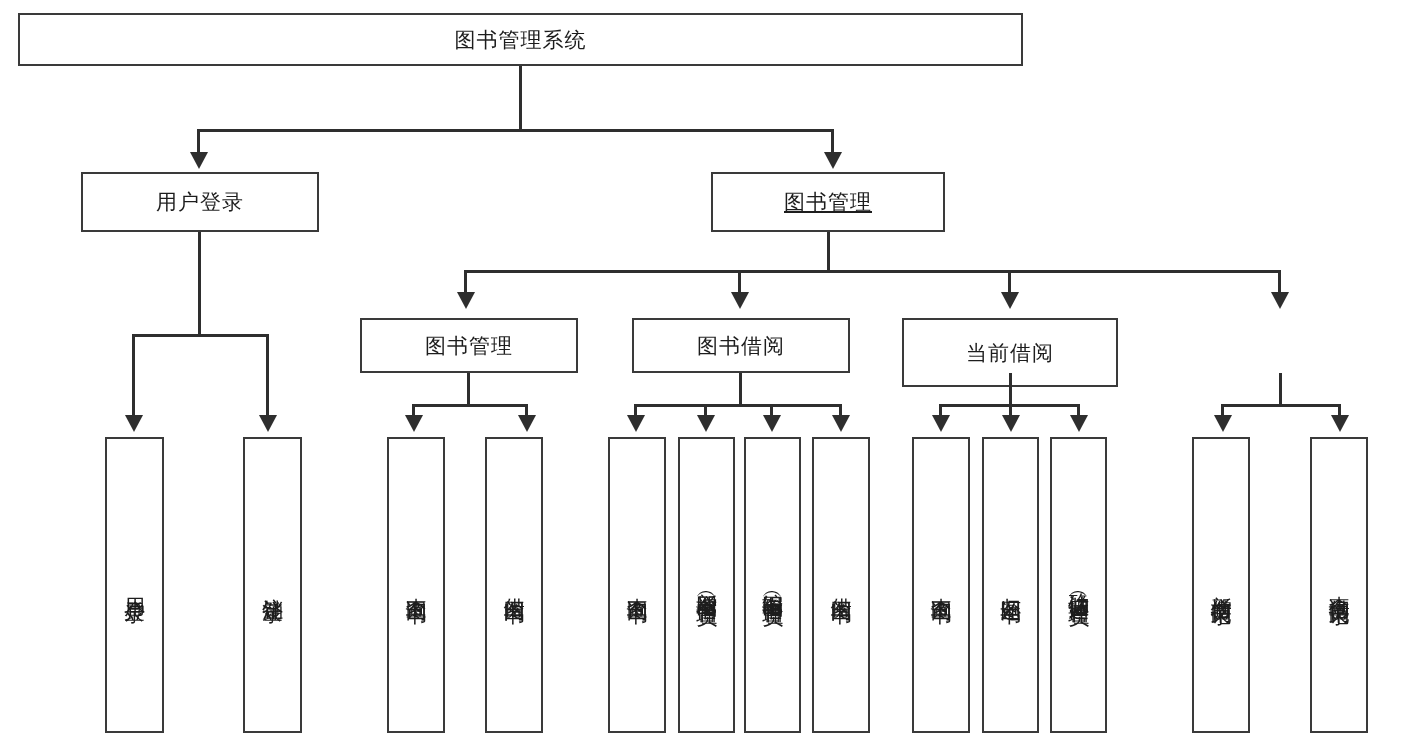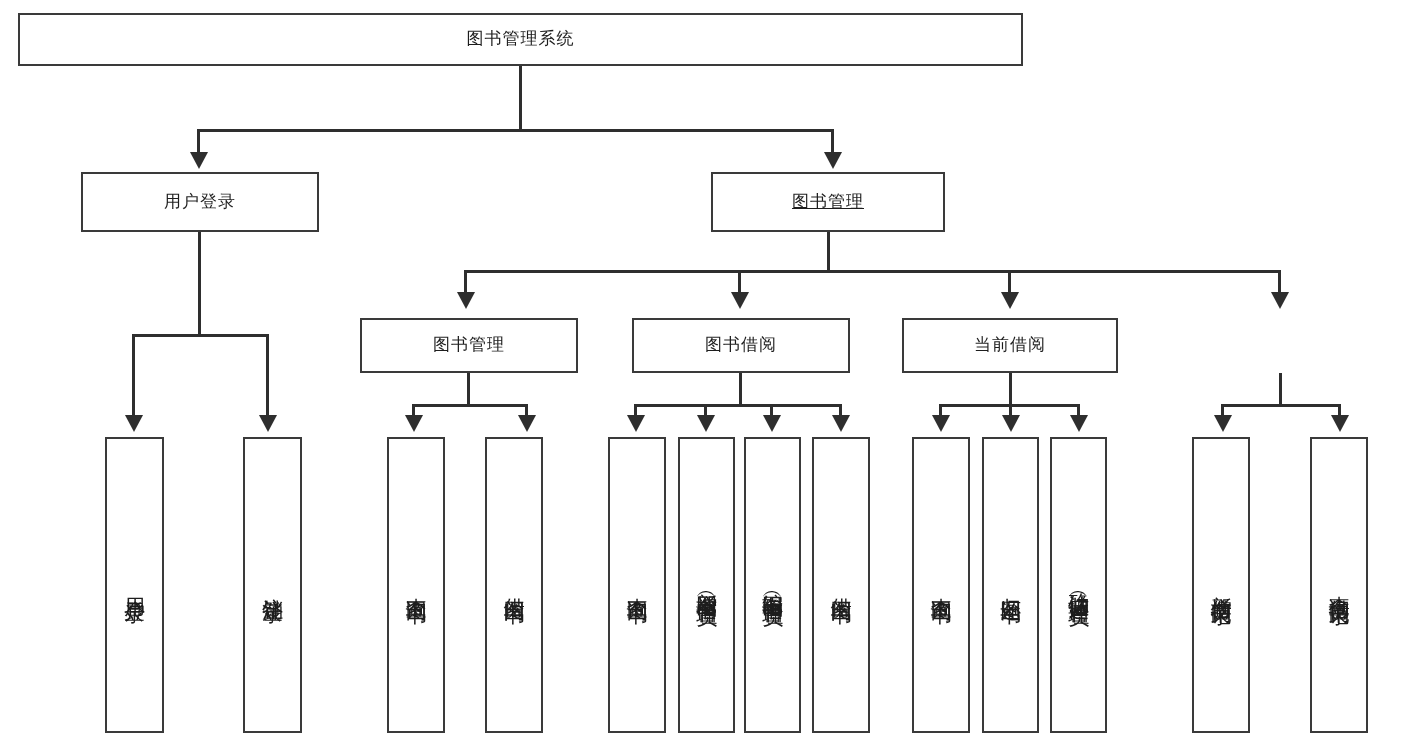--- a/index.html
+++ b/index.html
@@ -21,21 +21,21 @@
     position: absolute;
     box-sizing: border-box;
     border: 2px solid #3a3a3a;
     background: #ffffff;
     display: flex;
     align-items: center;
     justify-content: center;
     color: #1d1d1d;
   }
   .node.horiz {
-    font-size: 17px;
+    font-size: 21px;
     letter-spacing: 1px;
     line-height: 1.2;
   }
   .node.vert {
     writing-mode: vertical-rl;
     text-orientation: upright;
     font-size: 21px;
     line-height: 1.25;
     letter-spacing: 2px;
     padding: 6px 0;
@@ -114,21 +114,21 @@
   <div class="arrow" style="left:1001px; top:292px;"></div>
   <div class="edge v" style="left:1278px; top:270px; width:3px; height:24px;"></div>
   <div class="arrow" style="left:1271px; top:292px;"></div>
 
   <div class="node horiz" style="left:360px; top:318px; width:218px; height:55px;">
     <span>图书管理</span>
   </div>
   <div class="node horiz" style="left:632px; top:318px; width:218px; height:55px;">
     <span>图书借阅</span>
   </div>
-  <div class="node horiz" style="left:902px; top:318px; width:216px; height:55px;">
+  <div class="node horiz" style="left:902px; top:318px; width:216px; height:69px;">
     <span>当前借阅</span>
   </div>
 
   <div class="edge v" style="left:467px; top:373px; width:3px; height:33px;"></div>
   <div class="edge h" style="left:412px; top:404px; width:116px; height:3px;"></div>
   <div class="edge v" style="left:412px; top:404px; width:3px; height:13px;"></div>
   <div class="arrow" style="left:405px; top:415px;"></div>
   <div class="edge v" style="left:525px; top:404px; width:3px; height:13px;"></div>
   <div class="arrow" style="left:518px; top:415px;"></div>
 

